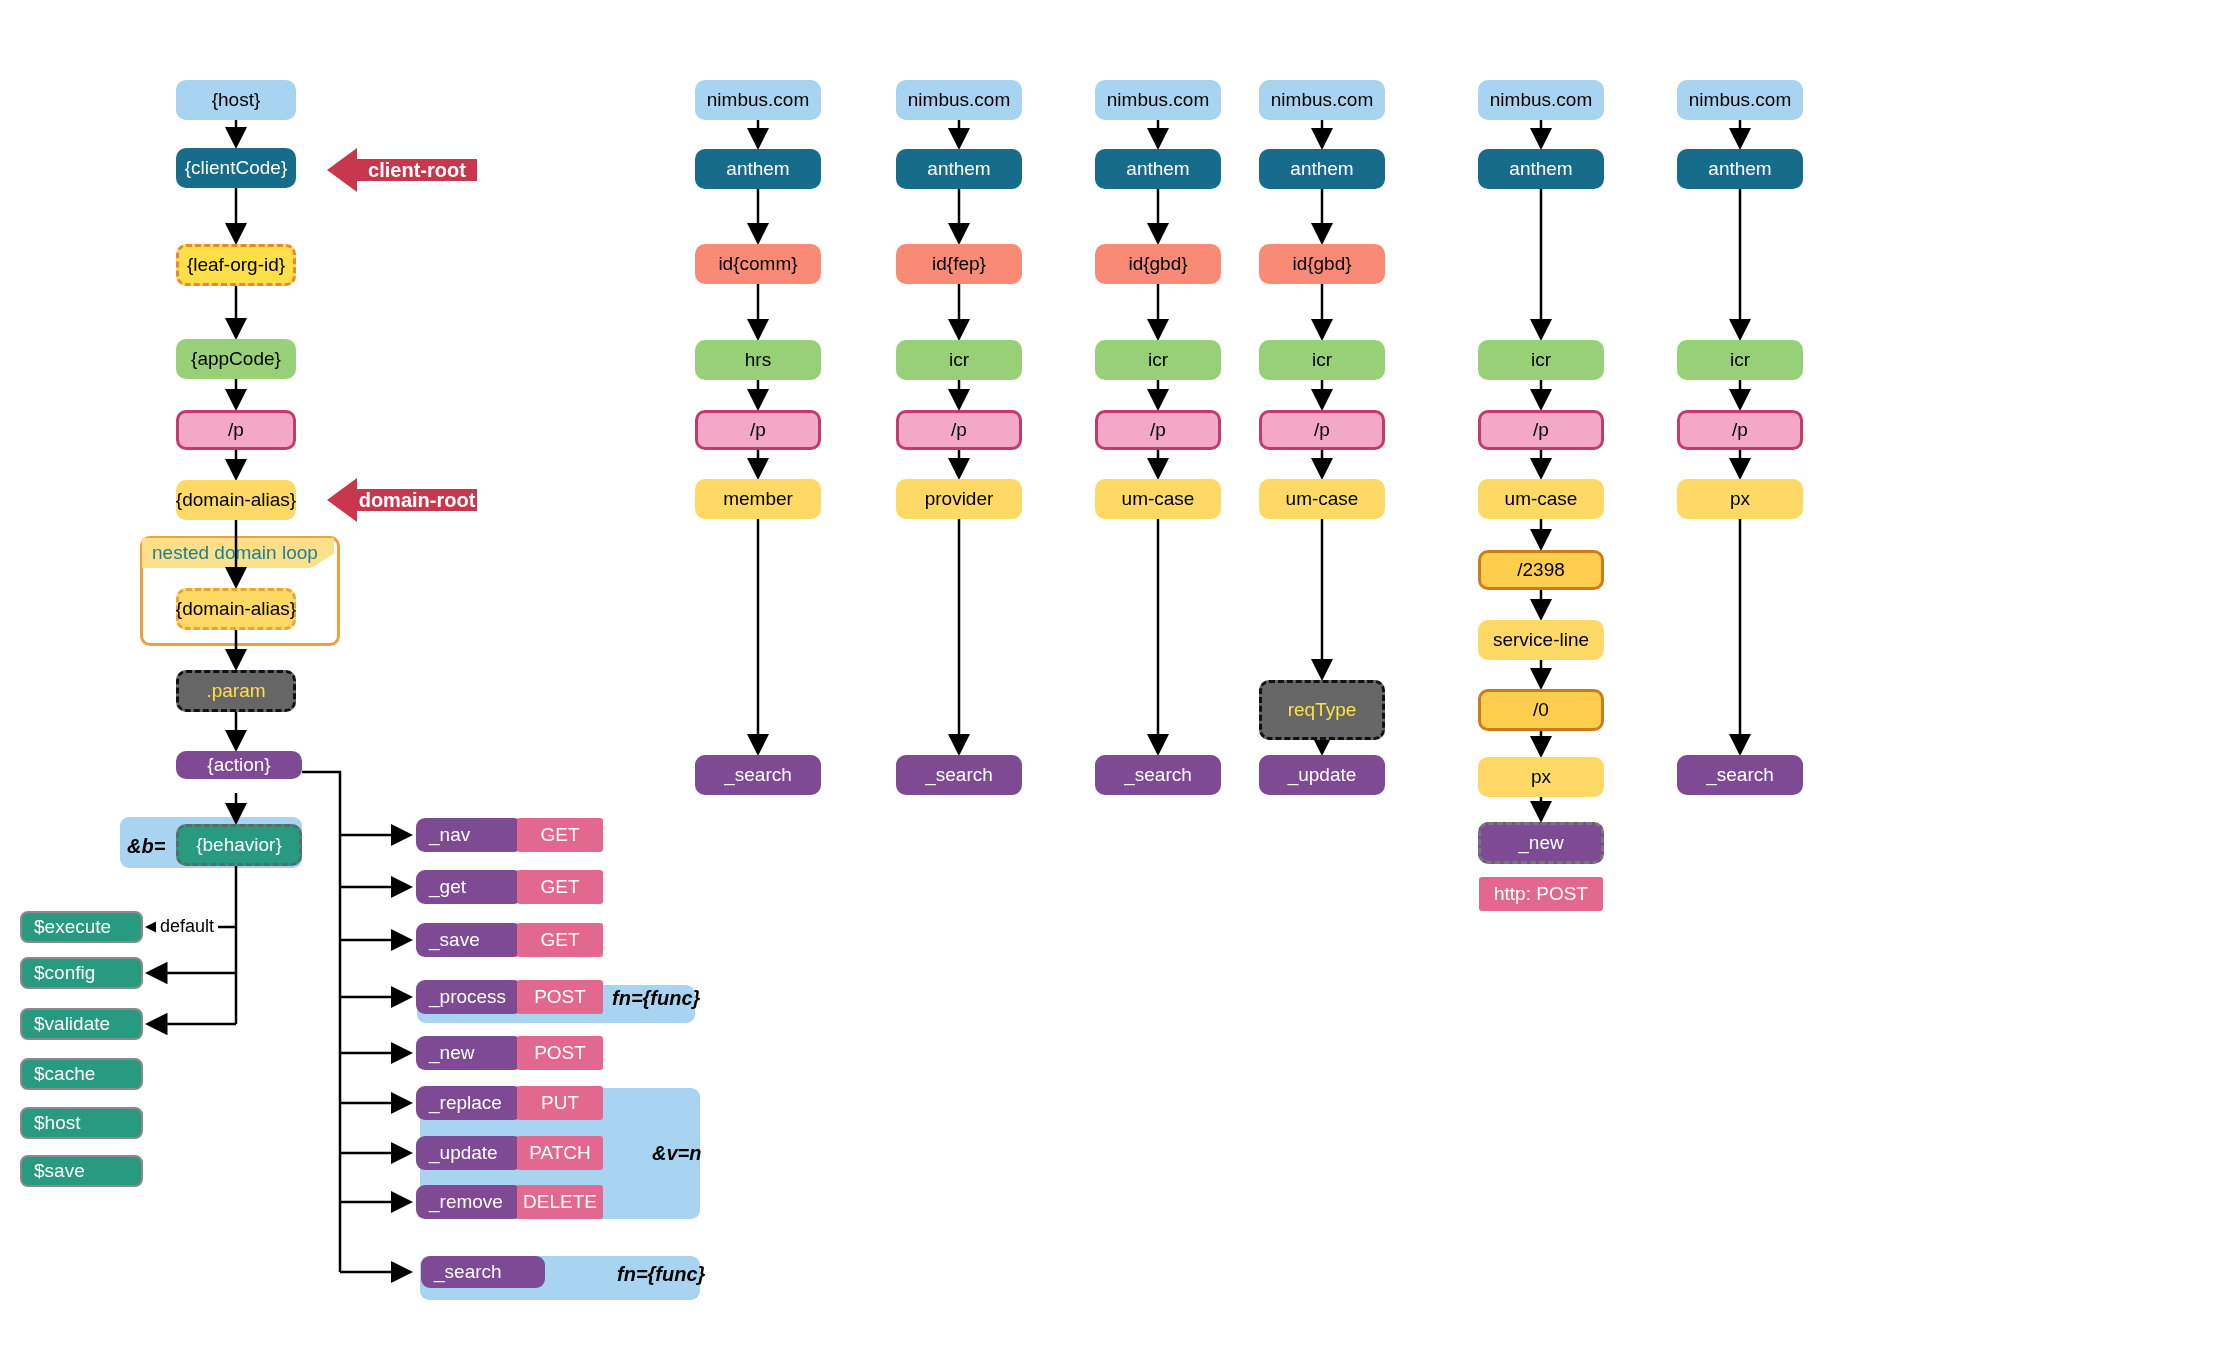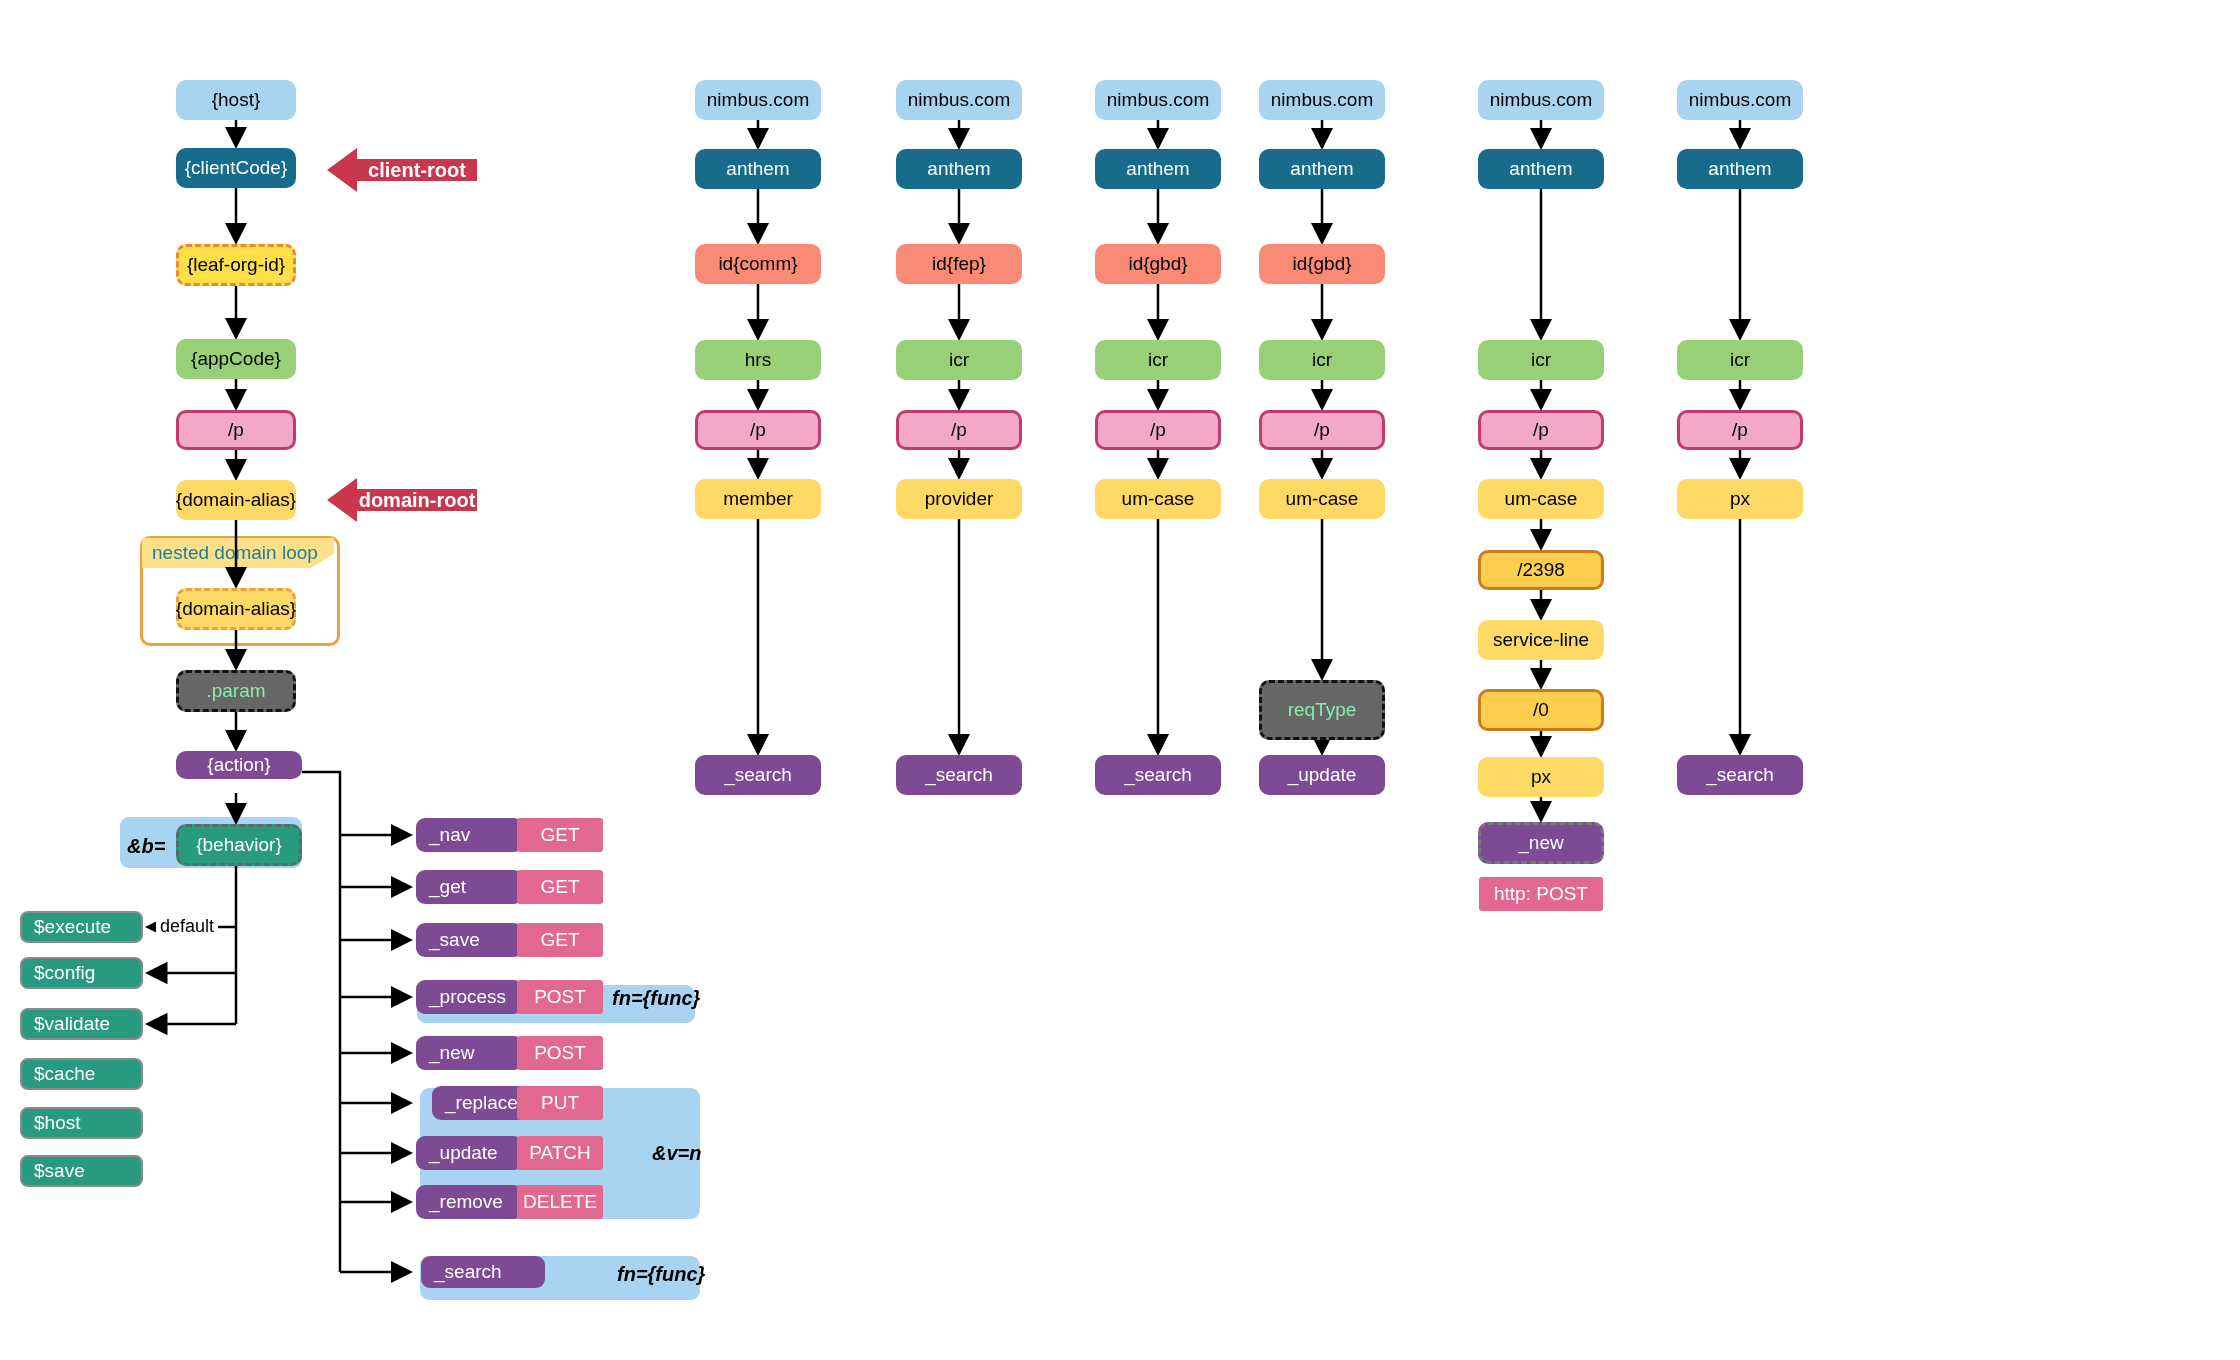--- a/index.html
+++ b/index.html
@@ -9,21 +9,21 @@
         font-size:19px;border-radius:10px;height:40px;width:126px;white-space:nowrap;z-index:3;color:#000;}
   .c-blue{background:#A9D4F1;}
   .c-teal{background:#166C8A;color:#fff;}
   .c-salmon{background:#F98B76;}
   .c-salmon-d{background:#fde047;border:3px dashed #E8873B;}
   .c-green{background:#97D077;}
   .c-pink{background:#F2A8C6;border:3px solid #C23B6E;}
   .c-yellow{background:#FFD966;}
   .c-yellow-d{background:#FFD966;border:3px dashed #E8A33D;}
   .c-gold{background:#FFCE4F;border:3px solid #CE7C1A;}
-  .c-gray{background:#666666;color:#86efac;border:3px dashed #111;}
+  .c-gray{background:#666666;color:#fde047;border:3px dashed #111;}
   .c-purple{background:#7E4A93;color:#fff;}
   .c-purple-d{background:#7E4A93;color:#fff;border:3px dashed #777;}
   .c-tealgreen{background:#279A80;color:#fff;border:2px solid #8A8A8A;}
   .c-behavior{background:#279A80;color:#fff;border:3px dashed #5A6A6A;}
   .dollar{justify-content:flex-start;padding-left:12px;height:32px;width:123px;border-radius:8px;}
   .actrow{justify-content:flex-start;padding-left:13px;height:34px;width:107px;border-radius:9px;}
   .badge{position:absolute;box-sizing:border-box;display:flex;align-items:center;justify-content:center;
          background:#E2688F;color:#fff;font-size:19px;width:86px;height:34px;border-radius:3px;z-index:4;}
   .panel{position:absolute;background:#A9D4F1;border-radius:9px;z-index:1;}
   .loop-box{position:absolute;box-sizing:border-box;background:#fff;border:3px solid #E8A33D;border-radius:10px;z-index:1;}
@@ -153,21 +153,21 @@
   <div class="node c-purple actrow" style="left:416px;top:818px">_nav</div>
   <div class="badge" style="left:517px;top:818px">GET</div>
   <div class="node c-purple actrow" style="left:416px;top:870px">_get</div>
   <div class="badge" style="left:517px;top:870px">GET</div>
   <div class="node c-purple actrow" style="left:416px;top:923px">_save</div>
   <div class="badge" style="left:517px;top:923px">GET</div>
   <div class="node c-purple actrow" style="left:416px;top:980px">_process</div>
   <div class="badge" style="left:517px;top:980px">POST</div>
   <div class="node c-purple actrow" style="left:416px;top:1036px">_new</div>
   <div class="badge" style="left:517px;top:1036px">POST</div>
-  <div class="node c-purple actrow" style="left:432px;top:1086px">_replace</div>
+  <div class="node c-purple actrow" style="left:416px;top:1086px">_replace</div>
   <div class="badge" style="left:517px;top:1086px">PUT</div>
   <div class="node c-purple actrow" style="left:416px;top:1136px">_update</div>
   <div class="badge" style="left:517px;top:1136px">PATCH</div>
   <div class="node c-purple actrow" style="left:416px;top:1185px">_remove</div>
   <div class="badge" style="left:517px;top:1185px">DELETE</div>
   <div class="node c-purple actrow" style="left:421px;top:1256px;width:124px;height:32px">_search</div>
 
   <div class="node c-blue" style="left:695px;top:80px">nimbus.com</div>
   <div class="node c-teal" style="left:695px;top:149px">anthem</div>
   <div class="node c-salmon" style="left:695px;top:244px">id{comm}</div>

